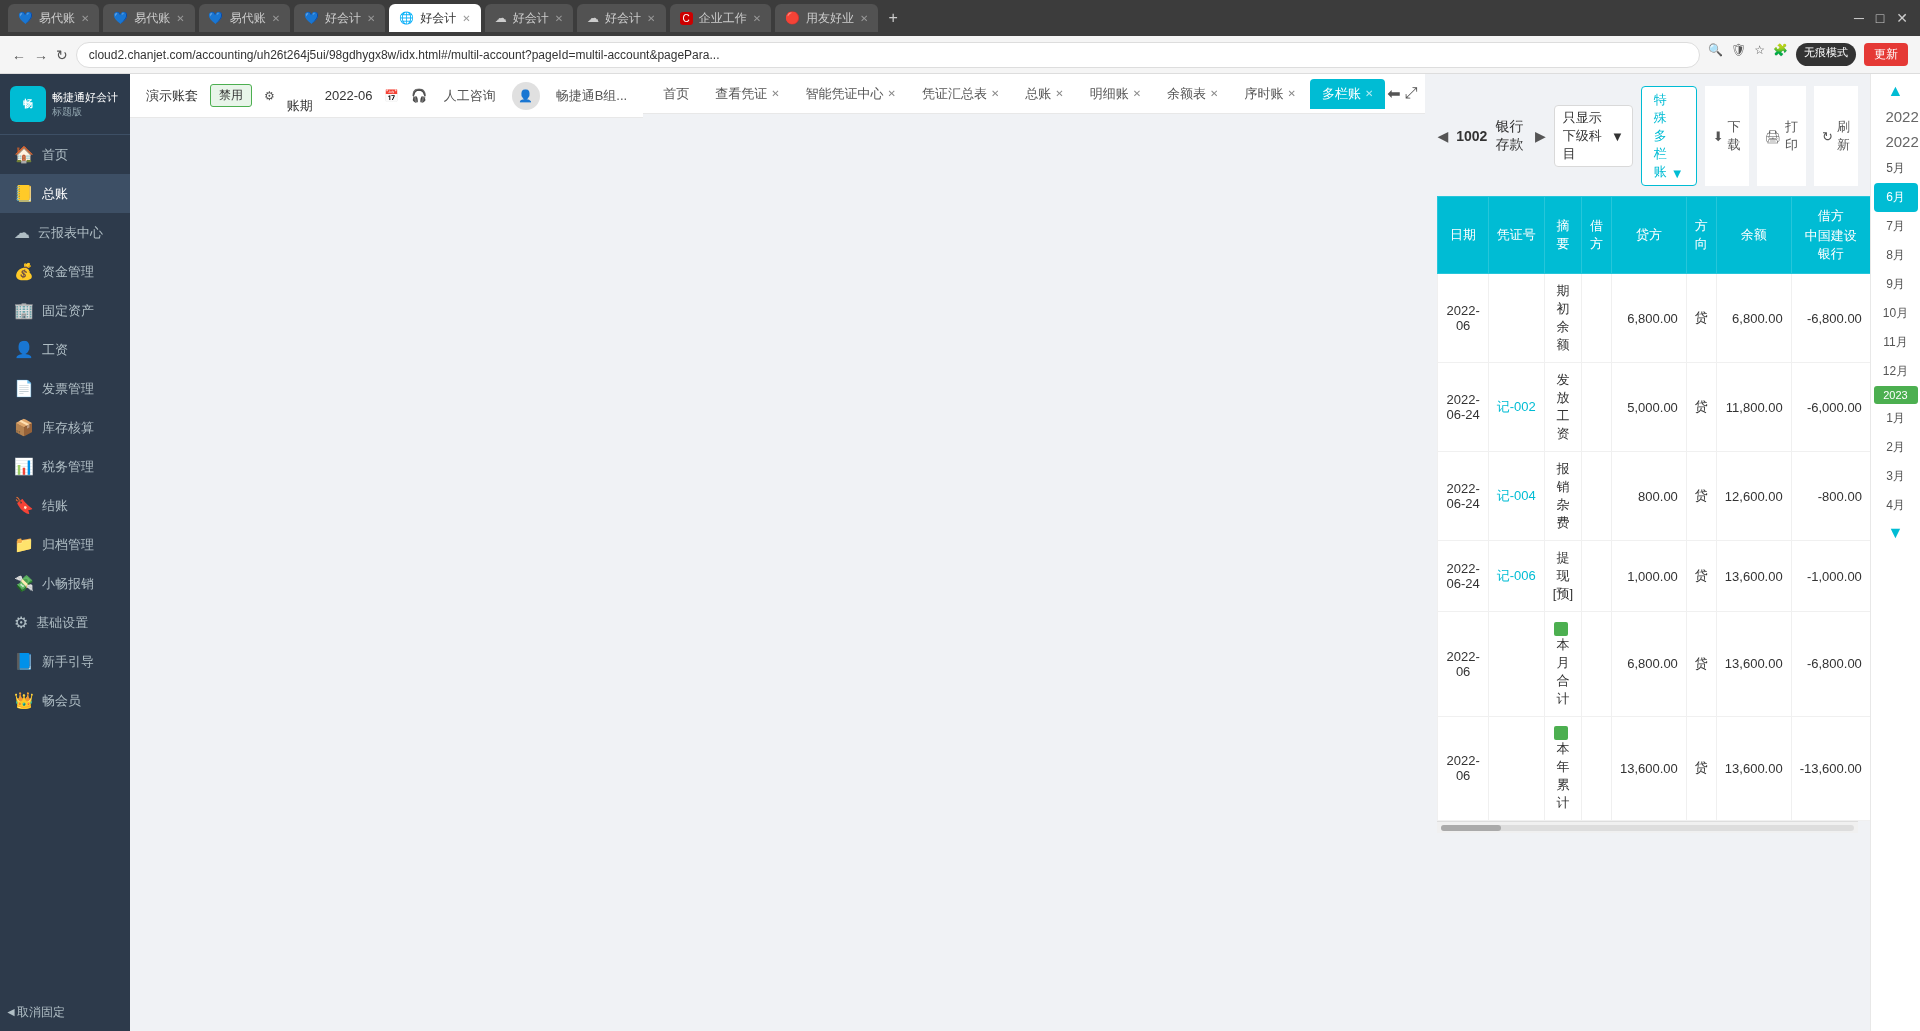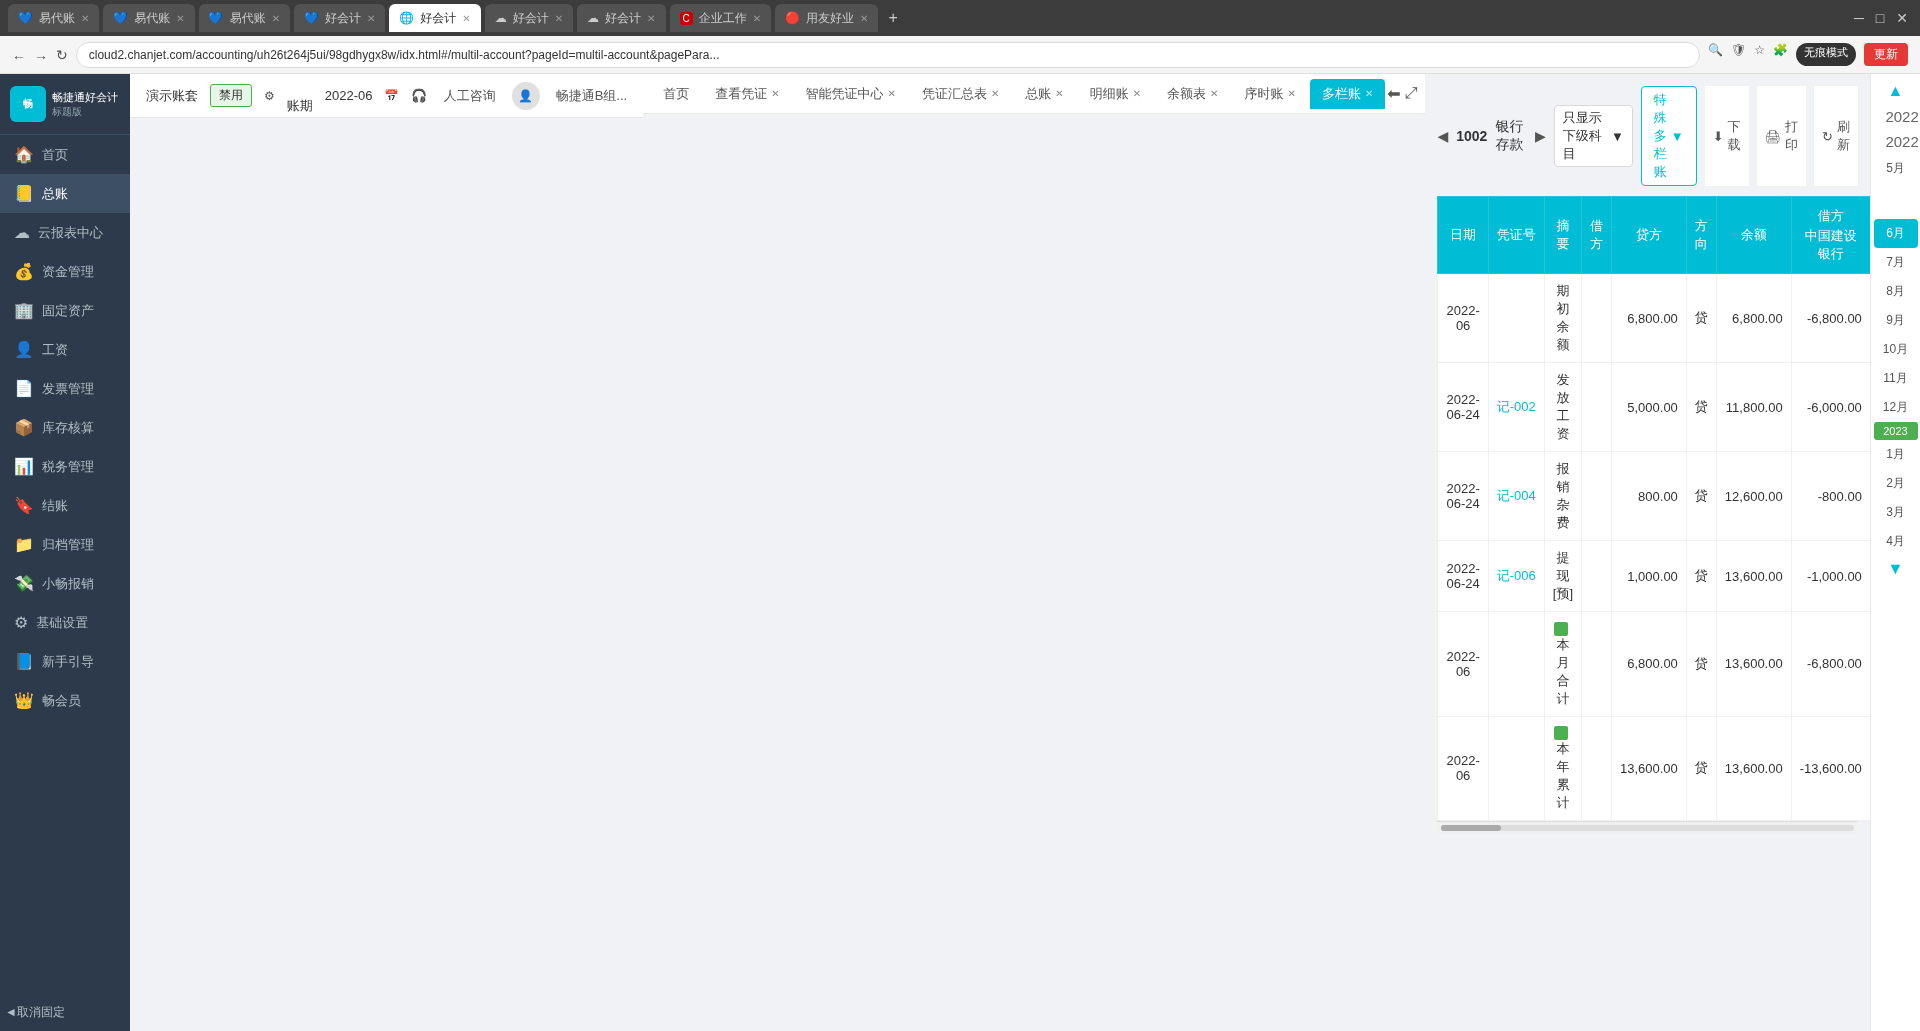--- a/index.html
+++ b/index.html
@@ -54,39 +54,39 @@
     .content { flex: 1; display: flex; overflow: hidden; }
 
     
     .ledger-area { flex: 1; padding: 12px; overflow: auto; }
 
     
     .ledger-nav { display: flex; align-items: center; gap: 8px; margin-bottom: 10px; }
     .nav-arrow { color: #555; cursor: pointer; font-size: 14px; }
     .filter-box { display: flex; align-items: center; gap: 4px; border: 1px solid #d9d9d9; border-radius: 4px; padding: 3px 8px; background: #fff; color: #333; cursor: pointer; font-size: 13px; }
     .action-btns { margin-left: auto; display: flex; gap: 8px; }
-    .btn-special { border: 1px solid #00bcd4; color: #00bcd4; background: #fff; border-radius: 4px; padding: 4px 12px; font-size: 13px; cursor: pointer; display: flex; align-items: center; gap: 4px; }
+    .btn-special { border: 1px solid #00bcd4; color: #00bcd4; background: #fff; border-radius: 4px; padding: 4px 12px; font-size: 13px; cursor: pointer; display: flex; align-items: flex-end; gap: 4px; }
     .btn-download, .btn-print, .btn-refresh { background: #fff; border: none; color: #555; font-size: 13px; cursor: pointer; display: flex; align-items: center; gap: 4px; padding: 4px 8px; }
 
     
     .ledger-table { width: 100%; border-collapse: collapse; background: #fff; }
     .ledger-table thead tr { background: #00bcd4; color: #fff; }
     .ledger-table thead th { padding: 10px 8px; font-size: 13px; font-weight: 500; text-align: center; border: 1px solid #26c6da; }
     .ledger-table tbody tr { border-bottom: 1px solid #e8e8e8; }
     .ledger-table tbody td { padding: 8px; font-size: 13px; color: #333; text-align: center; border: 1px solid #f0f0f0; }
     .ledger-table tbody td.right { text-align: right; }
     .ledger-table tbody td.link { color: #00bcd4; cursor: pointer; text-decoration: none; }
     .tag-green { display: inline-block; width: 14px; height: 14px; background: #4caf50; border-radius: 2px; margin-right: 4px; vertical-align: middle; }
     .th-two-line { display: flex; flex-direction: column; align-items: center; gap: 2px; }
 
     
     .right-panel { width: 50px; background: #fff; border-left: 1px solid #e8e8e8; display: flex; flex-direction: column; align-items: center; padding: 4px 0; overflow-y: auto; }
     .rp-year { font-size: 15px; color: #666; padding: 4px 2px; text-align: left; margin-left: 34px; }
     .rp-month { font-size: 12px; color: #555; padding: 6px 4px; cursor: pointer; text-align: center; width: 44px; }
-    .rp-month.active { background: #00bcd4; color: #fff; border-radius: 4px; margin-top: 36px; }
+    .rp-month.active { background: #00bcd4; color: #fff; border-radius: 4px; }
     .rp-month.year-label { background: #4caf50; color: #fff; border-radius: 3px; font-size: 11px; padding: 3px 4px; }
     .rp-scroll-up, .rp-scroll-down { color: #00bcd4; cursor: pointer; font-size: 16px; padding: 4px; }
 
     .scrollbar-area { height: 12px; background: #f0f0f0; border-top: 1px solid #ddd; display: flex; align-items: center; padding: 0 4px; }
     .scrollbar-track { flex: 1; height: 6px; background: #ddd; border-radius: 3px; }
     .scrollbar-thumb { width: 60px; height: 6px; background: #aaa; border-radius: 3px; }
   </style>
 </head>
 <body>
 

